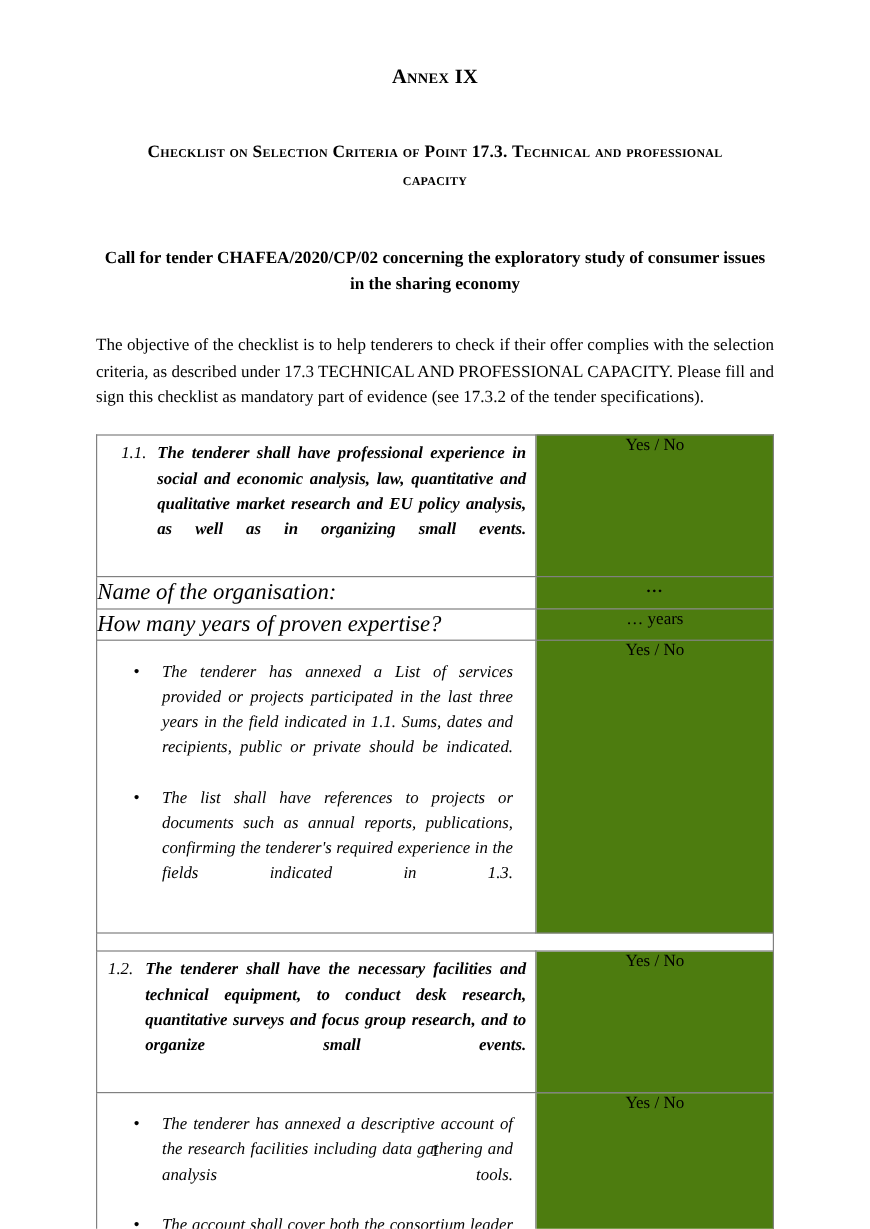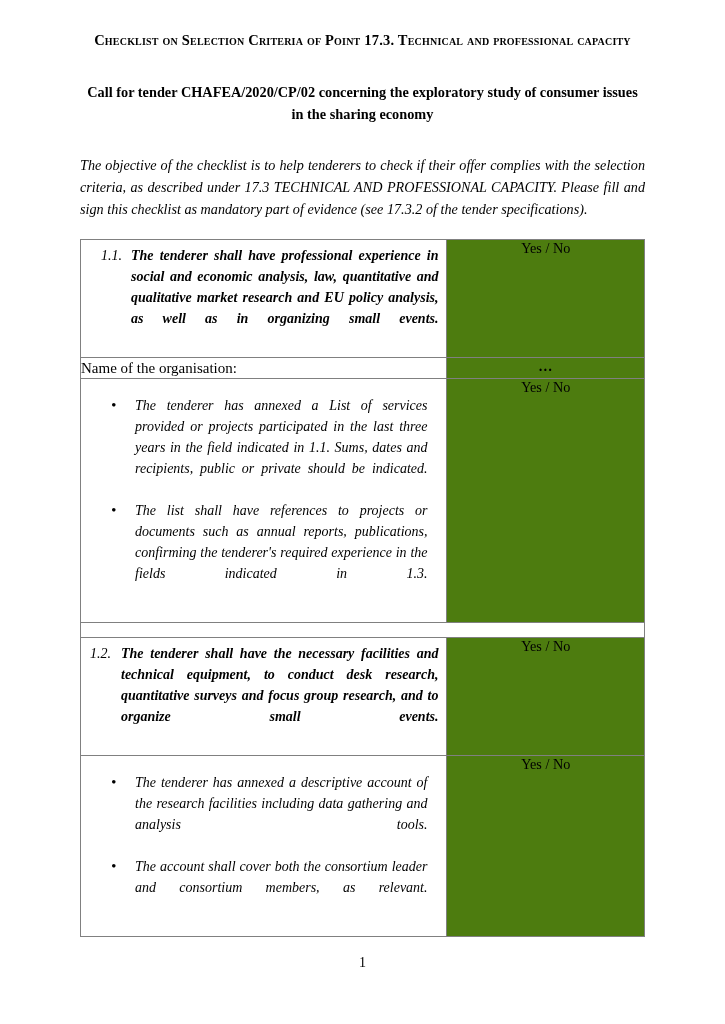--- a/index.html
+++ b/index.html
@@ -33,36 +33,35 @@
     margin: 0;
     padding-top: 54px;
     line-height: 1.2;
   }
   .doc-subtitle {
     text-align: center;
     font-weight: bold;
     font-size: 14.5px;
     font-variant: small-caps;
     letter-spacing: 0.2px;
-    margin: 3px;
+    margin: 16px;
     padding-top: 26px;
     line-height: 1.55;
   }
   .doc-calltitle {
     text-align: center;
     font-weight: bold;
     font-size: 14.3px;
     margin: 0;
     padding-top: 28px;
     line-height: 1.5;
   }
 
   
   .intro {
-    font-style: italic;
     font-size: 14.2px;
     text-align: justify;
     line-height: 1.52;
     margin: 0;
     padding-top: 30px;
   }
   .name-of-tender {
     font-size: 14.2px;
     margin: 0;
     padding-top: 20px;
@@ -147,21 +146,22 @@
   .numbered .body::after {
     content: "";
     display: inline-block;
     width: 100%;
   }
 
   
   .plain-line {
     padding: 3px 8px 3px 44px;
     line-height: 1.35;
-    font-size: 15px;
+    font-size: 19px;
+    font-style: italic;
   }
 
   
   ul.bullets {
     margin: 11px;
     padding: 0;
     list-style: none;
   }
   ul.bullets li {
     position: relative;
@@ -199,20 +199,21 @@
     bottom: 56px;
     text-align: center;
     font-size: 14px;
   }
 </style>
 </head>
 <body>
 
 <div class="page">
 
+  <h1 class="doc-title">Annex IX</h1>
 
   <h2 class="doc-subtitle">Checklist on Selection Criteria of Point 17.3. Technical and professional capacity</h2>
 
   <h3 class="doc-calltitle">Call for tender CHAFEA/2020/CP/02 concerning the exploratory study of consumer issues in the sharing economy</h3>
 
   <p class="intro">The objective of the checklist is to help tenderers to check if their offer complies with the selection criteria, as described under 17.3 TECHNICAL AND PROFESSIONAL CAPACITY. Please fill and sign this checklist as mandatory part of evidence (see 17.3.2 of the tender specifications).</p>
 
 
   <table class="criteria-table">
     <colgroup>
@@ -228,20 +229,24 @@
               <span class="body">The tenderer shall have professional experience in social and economic analysis, law, quantitative and qualitative market research and EU policy analysis, as well as in organizing small events.</span>
             </div>
           </td>
           <td class="ans-cell">Yes / No</td>
         </tr>
         <tr>
           <td class="plain-line">Name of the organisation:</td>
           <td class="ans-cell dots-val">…</td>
         </tr>
         <tr>
+          <td class="plain-line">How many years of proven expertise?</td>
+          <td class="ans-cell">… years</td>
+        </tr>
+        <tr>
           <td class="crit-cell" style="padding: 5px 8px 6px 0px;">
             <ul class="bullets">
               <li><span class="body">The tenderer has annexed a List of services provided or projects participated in the last three years in the field indicated in 1.1. Sums, dates and recipients, public or private should be indicated.</span></li>
               <li><span class="body">The list shall have references to projects or documents such as annual reports, publications, confirming the tenderer's required experience in the fields indicated in 1.3.</span></li>
             </ul>
           </td>
           <td class="ans-cell">Yes / No</td>
         </tr>
         <tr class="spacer">
           <td colspan="2"></td>

